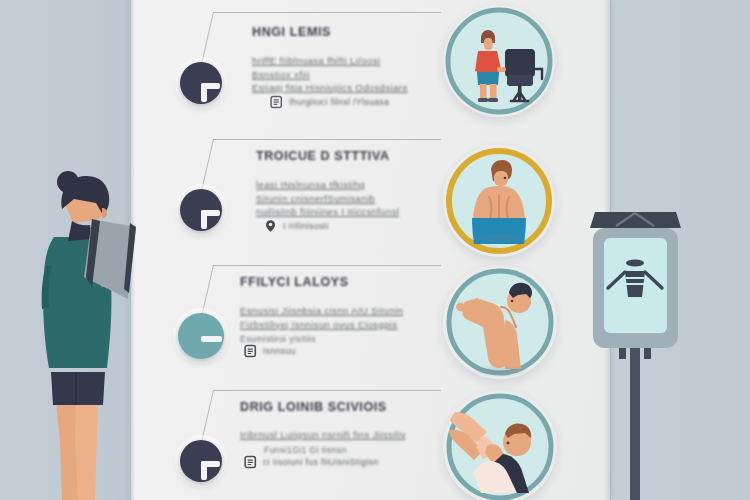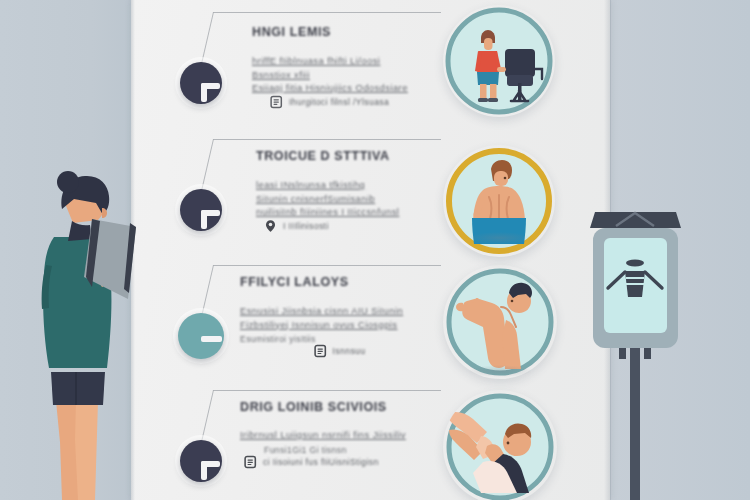--- a/index.html
+++ b/index.html
@@ -199,21 +199,21 @@
         <span class="bar h" style="width:21px;"></span>
       </span>
     </div>
     <div class="txt" style="left:240px;top:22px;width:195px;">
       <div class="title">FFILYCI LALOYS</div>
       <div style="margin-top:15px;">
         <div class="bodyline">Esnusisi Jiisnbsia cisnn AIU SiIunin</div>
         <div class="bodyline">Fizbstiliyej Isnnisun ovus Ciosgpis</div>
       </div>
       <div class="bullet" style="margin-top:3px;">Esumistiroi yisItiis</div>
-      <div class="metarow" style="margin-left:4px;justify-content:center;">
+      <div class="metarow" style="margin-left:4px;">
         <svg class="gicon" viewBox="0 0 14 15">
           <rect x="1.2" y="1.5" width="11" height="12" rx="2.2" fill="none" stroke="#3f4248" stroke-width="1.7"></rect>
           <path d="M4.4 5.4h4.6M4.4 7.8h4.6M4.4 10.2h3" stroke="#3f4248" stroke-width="1.3" stroke-linecap="round"></path>
         </svg>
         <span class="meta-txt">Isnnsuu</span>
       </div>
     </div>
 
     <svg class="circ" style="left:443px;top:12px;" width="114" height="114" viewBox="0 0 114 114">
       <circle cx="57" cy="57" r="51" fill="#cfeae9" stroke="#79a8ac" stroke-width="5"></circle>

